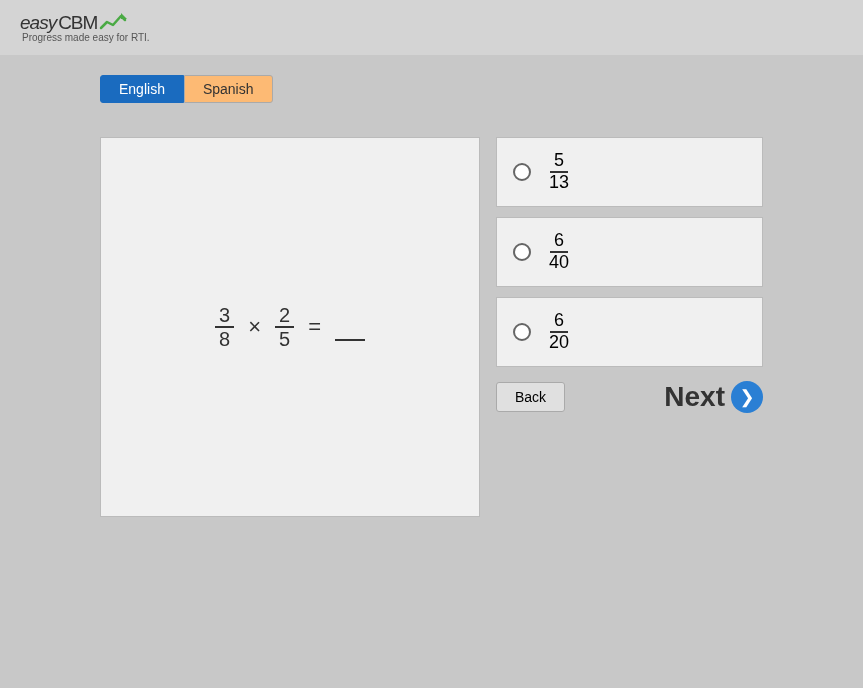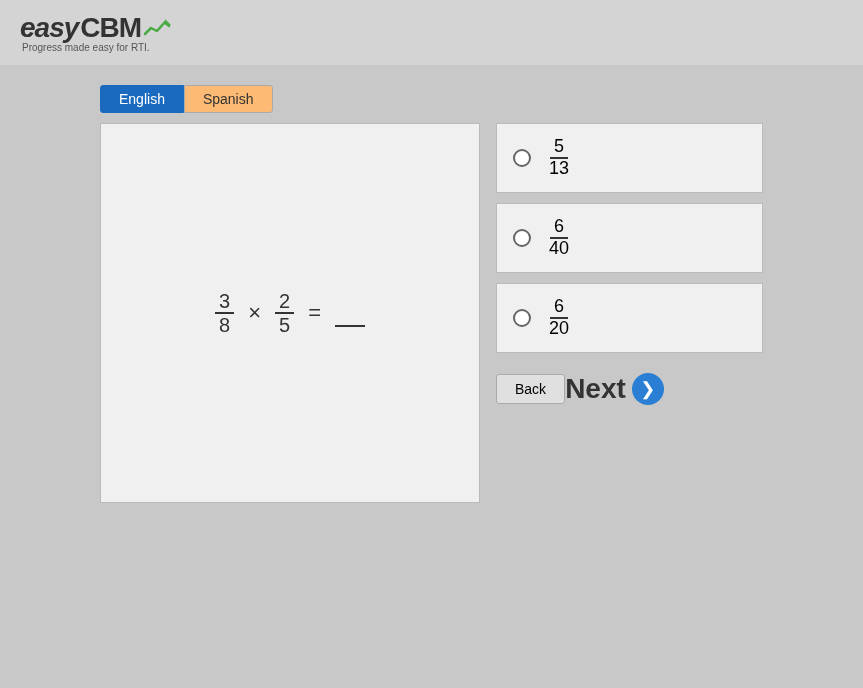--- a/index.html
+++ b/index.html
@@ -12,26 +12,25 @@
     }
     .header {
       padding: 12px 20px;
       background: #d4d4d4;
     }
     .logo-wrap {
       display: flex;
       flex-direction: column;
     }
     .logo-text {
-      font-size: 28px;
-      font-weight: bold;
+      font-size: 19px;
+      font-weight: normal;
       color: #333;
       letter-spacing: -1px;
       display: flex;
-      align-items: center;
       gap: 2px;
     }
     .logo-easy {
       color: #333;
       font-style: italic;
     }
     .logo-cbm {
       color: #333;
     }
     .logo-icon {
@@ -42,20 +41,21 @@
     .logo-tagline {
       font-size: 10px;
       color: #555;
       margin-top: -2px;
       margin-left: 2px;
     }
     .main-area {
       display: flex;
       flex-direction: column;
       padding: 20px 100px 0 100px;
+      gap: 24px;
     }
     .lang-tabs {
       display: flex;
       gap: 0;
       margin-bottom: 10px;
     }
     .tab-english {
       background: #1a6bbf;
       color: #fff;
       border: 1px solid #1a6bbf;
@@ -159,22 +159,23 @@
       border-bottom: 2px solid #333;
       padding: 0 4px;
       text-align: center;
     }
     .answer-frac-den {
       padding: 0 4px;
       text-align: left;
     }
     .bottom-row {
       display: flex;
-      align-items: center;
-      margin-top: 20px;
+      justify-content: space-between;
+      align-items: center;
+      margin-top: 14px;
       padding-right: 0;
     }
     .back-btn {
       background: #e0e0e0;
       border: 1px solid #aaa;
       padding: 6px 18px;
       font-size: 14px;
       cursor: pointer;
       border-radius: 3px;
     }

